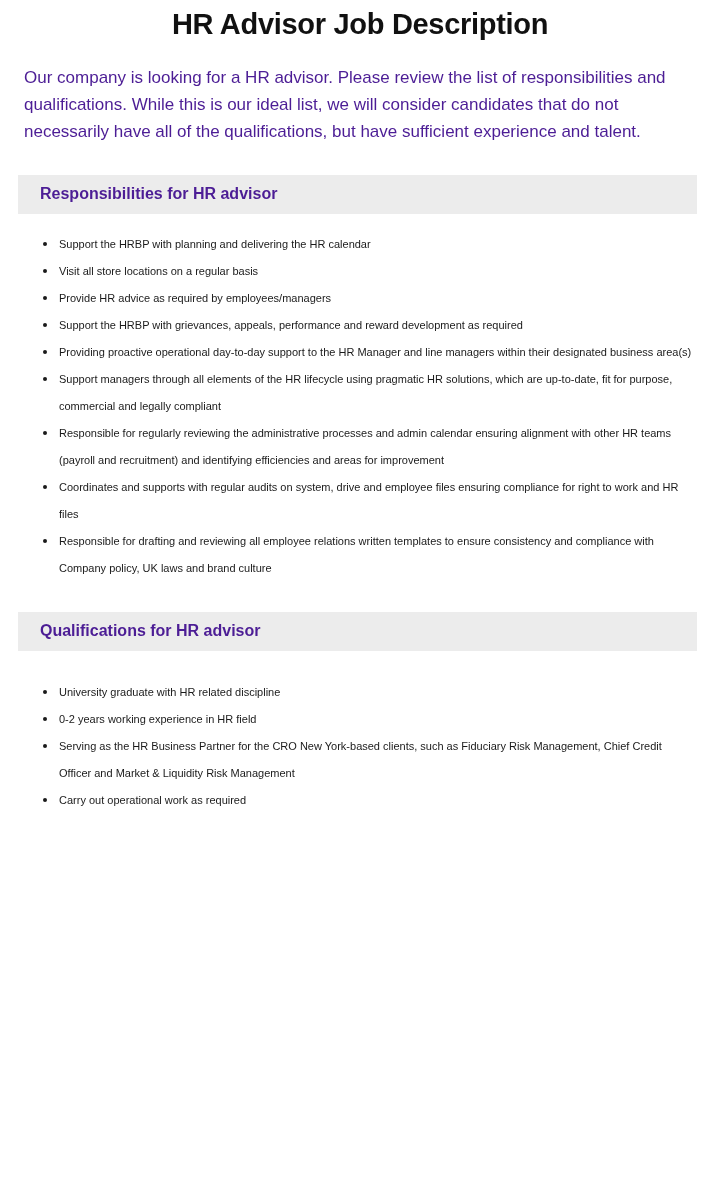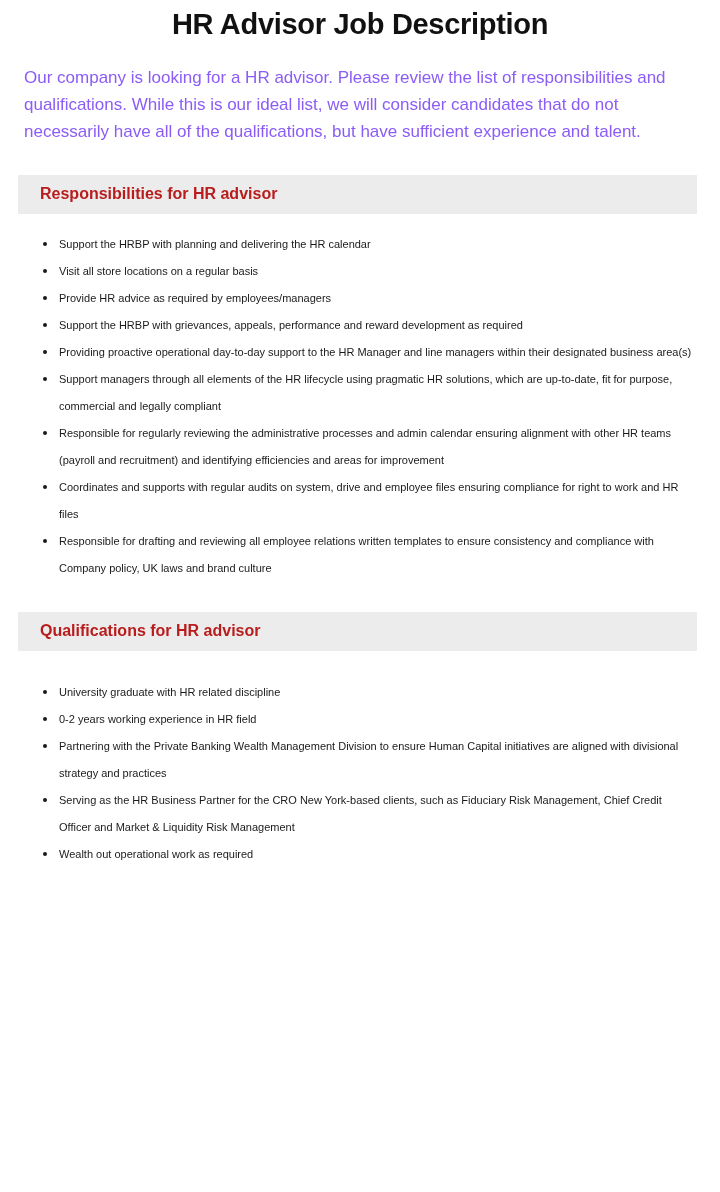--- a/index.html
+++ b/index.html
@@ -27,33 +27,33 @@
     margin: 4px 0 0 0;
     padding: 0 24px;
     line-height: 40px;
     color: #111111;
   }
   .intro {
     font-size: 17px;
     line-height: 27px;
     margin: 20px 0 0 0;
     padding: 0 24px 0 24px;
-    color: #8b5cf6;
+    color: #4c1d95;
   }
   .section {
     margin-top: 30px;
   }
   .section-header {
     background: #ececec;
     margin: 0 23px 0 18px;
     padding: 9px 0 10px 22px;
     font-size: 16px;
     font-weight: bold;
     line-height: 20px;
-    color: #b91c1c;
+    color: #4c1d95;
   }
   ul.bullet-list {
     list-style: none;
     margin: 0;
     padding: 0;
   }
   ul.bullet-list li {
     position: relative;
     font-size: 11px;
     line-height: 27px;
@@ -102,20 +102,19 @@
         </ul>
     </div>
   </div>
 
   <div class="section qualifications">
     <div class="section-header">Qualifications for HR advisor</div>
     <div class="list-wrap">
       <ul class="bullet-list">
           <li>University graduate with HR related discipline</li>
           <li>0-2 years working experience in HR field</li>
-          <li>Partnering with the Private Banking Wealth Management Division to ensure Human Capital initiatives are aligned with divisional strategy and practices</li>
           <li>Serving as the HR Business Partner for the CRO New York-based clients, such as Fiduciary Risk Management, Chief Credit Officer and Market &amp; Liquidity Risk Management</li>
-          <li>Wealth out operational work as required</li>
+          <li>Carry out operational work as required</li>
         </ul>
     </div>
   </div>
 
 </div>
 
 </body></html>

